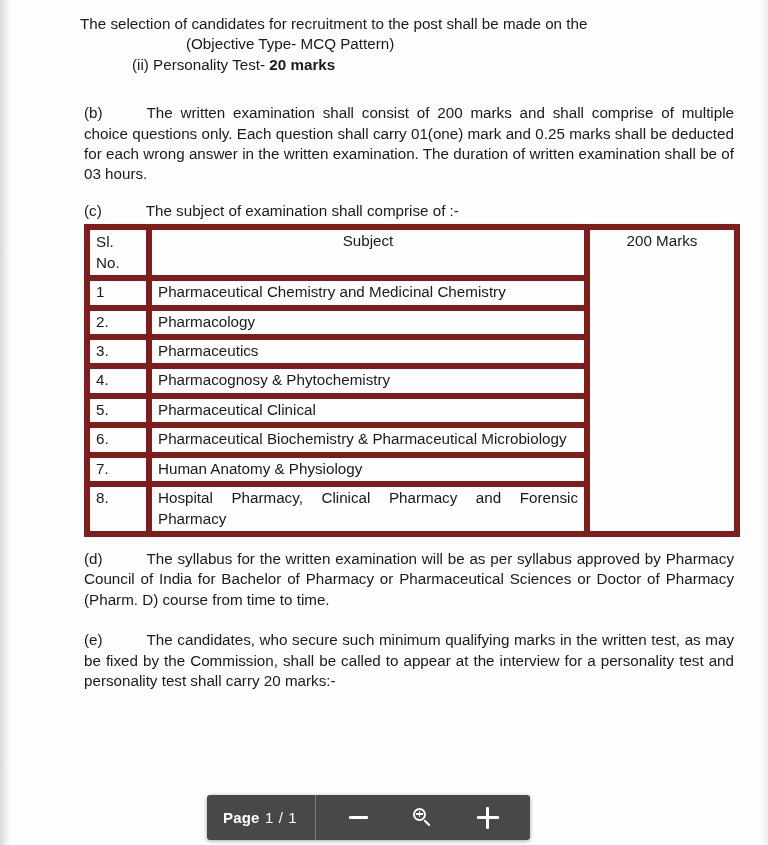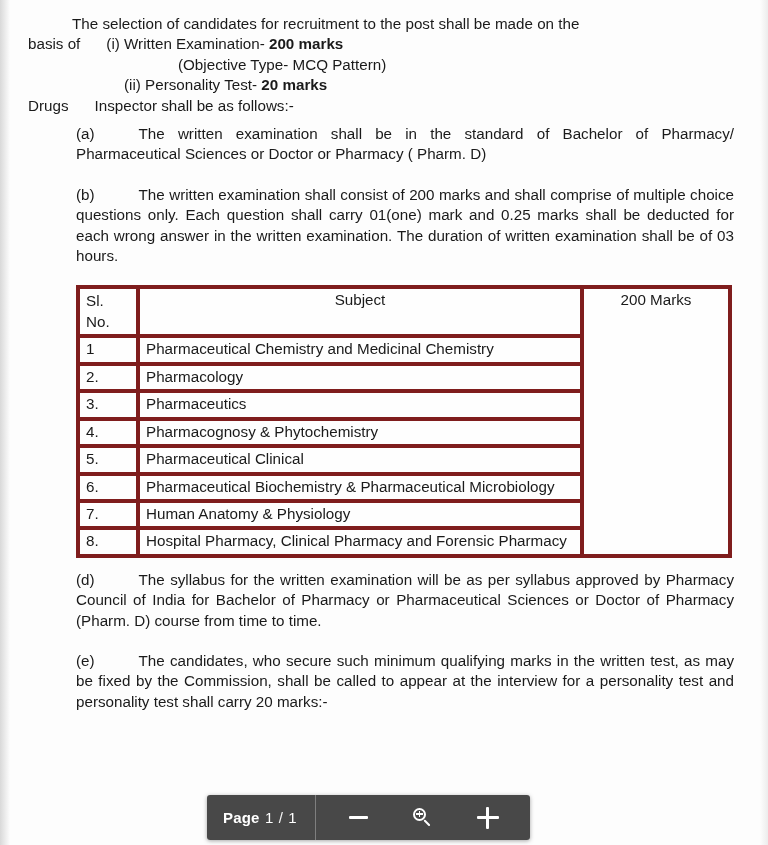--- a/index.html
+++ b/index.html
@@ -37,21 +37,21 @@
     right: 0; top: 0; bottom: 0; width: 8px;
     background: linear-gradient(to left, #ececec, rgba(255,255,255,0));
     pointer-events: none;
   }
 
   #doc {
     position: absolute;
     left: 0;
     top: 0;
     width: 768px;
-    padding: 14px 34px 0 28px;
+    padding: 14px 34px 0 36px;
     box-sizing: border-box;
     font-size: 15.2px;
     line-height: 20.4px;
   }
 
   p.para {
     margin: 0;
     text-align: justify;
     text-justify: inter-word;
   }
@@ -78,21 +78,21 @@
     margin-top: 3px;
   }
   table.subjects {
     border-collapse: collapse;
     width: 656px;
     table-layout: fixed;
     font-size: 15.2px;
     line-height: 20.4px;
   }
   table.subjects td, table.subjects th {
-    border: 4px solid #7f1d1d;
+    border: 6px solid #7f1d1d;
     padding: 1px 6px 2px 6px;
     vertical-align: top;
     font-weight: normal;
     background: #fefefe;
   }
   td.col-sl {
     width: 44px;
     text-align: left;
     padding-left: 8px;
   }
@@ -220,36 +220,34 @@
 </style>
 </head>
 <body>
 
 <div id="page">
 
   <div id="doc">
 
     <p class="para"><span class="gap-md"></span><span>The selection of candidates for recruitment to the post shall be made on the</span></p>
 
-    <p class="para nojust"><span>basis of</span><span class="gap-sm"></span><span>(i) Written Examination-</span> <span class="bold">200 marks</span></p>
 
     <p class="para nojust line-indent-3"><span>(Objective Type- MCQ Pattern)</span></p>
 
     <p class="para nojust line-indent-2"><span>(ii) Personality Test-</span> <span class="bold">20 marks</span></p>
 
 
-    <p class="para nojust"><span>Drugs</span><span class="gap-sm"></span><span>Inspector shall be as follows:-</span></p>
 
     <div class="spacer-8"></div>
-    <p class="para line-indent-4"><span>(a)</span><span class="gap-md"></span><span>The written examination shall be in the standard of Bachelor of Pharmacy/ Pharmaceutical Sciences or Doctor or Pharmacy ( Pharm. D)</span></p>
 
     <div class="spacer-20"></div>
     <p class="para line-indent-4"><span>(b)</span><span class="gap-md"></span><span>The written examination shall consist of 200 marks and shall comprise of multiple choice questions only. Each question shall carry 01(one) mark and 0.25 marks shall be deducted for each wrong answer in the written examination. The duration of written examination shall be of 03 hours.</span></p>
 
     <div class="spacer-16"></div>
+    <p class="para nojust line-indent-4"><span>(c)</span><span class="gap-md"></span><span>The subject of examination shall comprise of :-</span></p>
 
     <div class="tablewrap">
       <table class="subjects">
         <tbody>
           <tr>
             <td class="col-sl">
               <div class="hdr-sl">Sl.</div>
               <div class="hdr-sl">No.</div>
             </td>
             <td class="col-subject center">Subject</td>

